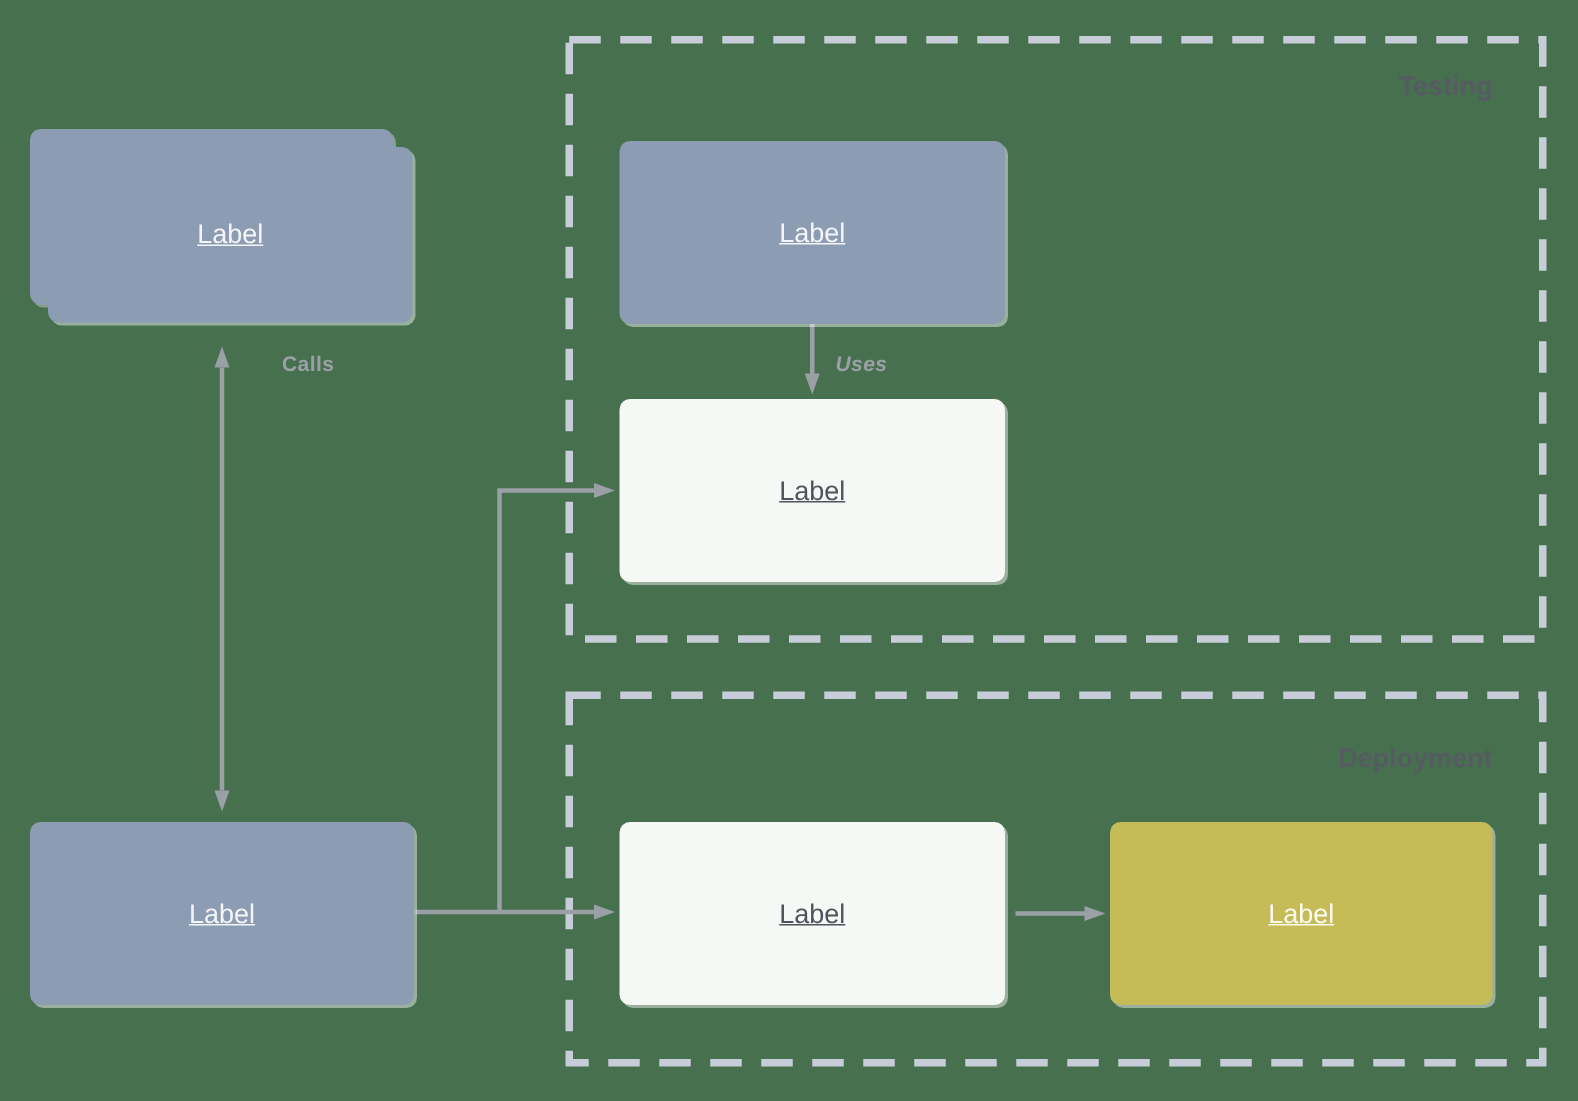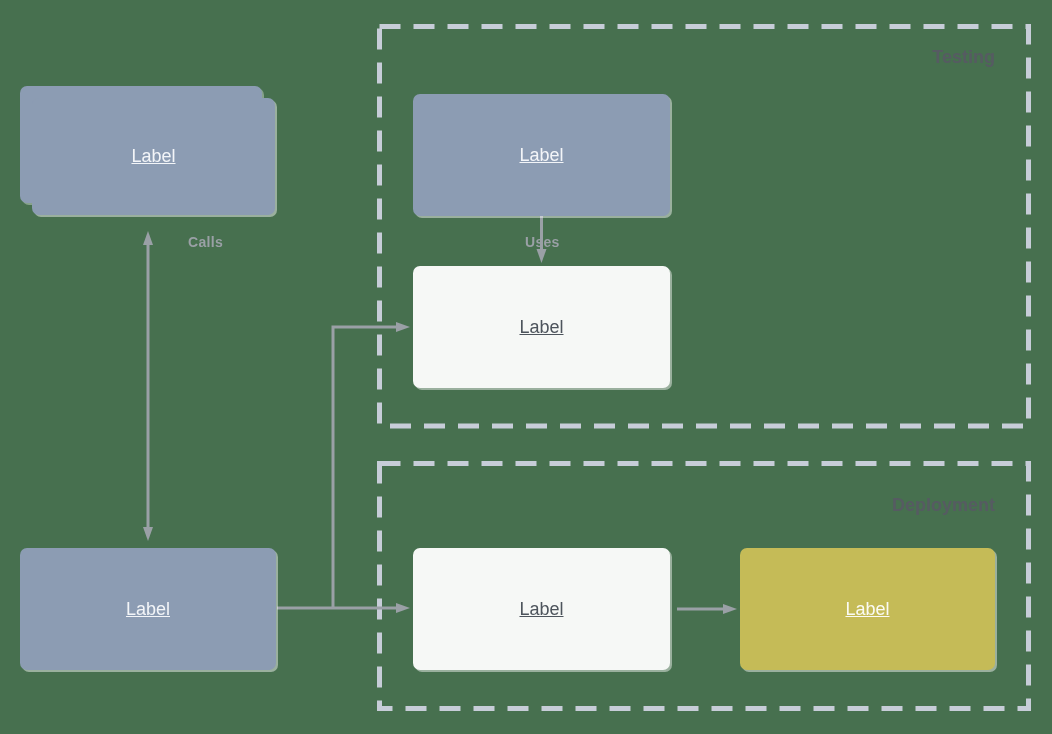--- a/index.html
+++ b/index.html
@@ -79,21 +79,21 @@
     <g>
       <line x1="677" y1="609" x2="724" y2="609" stroke="#9aa0a6" stroke-width="3"></line>
       <polygon points="737,609 723,604 723,614" fill="#9aa0a6"></polygon>
     </g>
   </svg>
 
   <div class="container-label" style="right:57px;top:47px;">Testing</div>
   <div class="container-label" style="right:57px;top:495px;">Deployment</div>
 
   <div class="edge-label" style="left:165px;top:234px;margin-left:23px;">Calls</div>
-  <div class="edge-label" style="left:525px;top:234px;">Uses</div>
+  <div class="edge-label" style="left:557px;top:234px;font-style:italic;">Uses</div>
 
   <div class="node-back" style="left:20px;top:86px;width:242px;height:117px;"></div>
   <div class="node blue" style="left:32px;top:98px;width:243px;height:117px;">
     <span>Label</span>
   </div>
 
   <div class="node blue" style="left:20px;top:548px;width:256px;height:122px;">
     <span>Label</span>
   </div>
 

